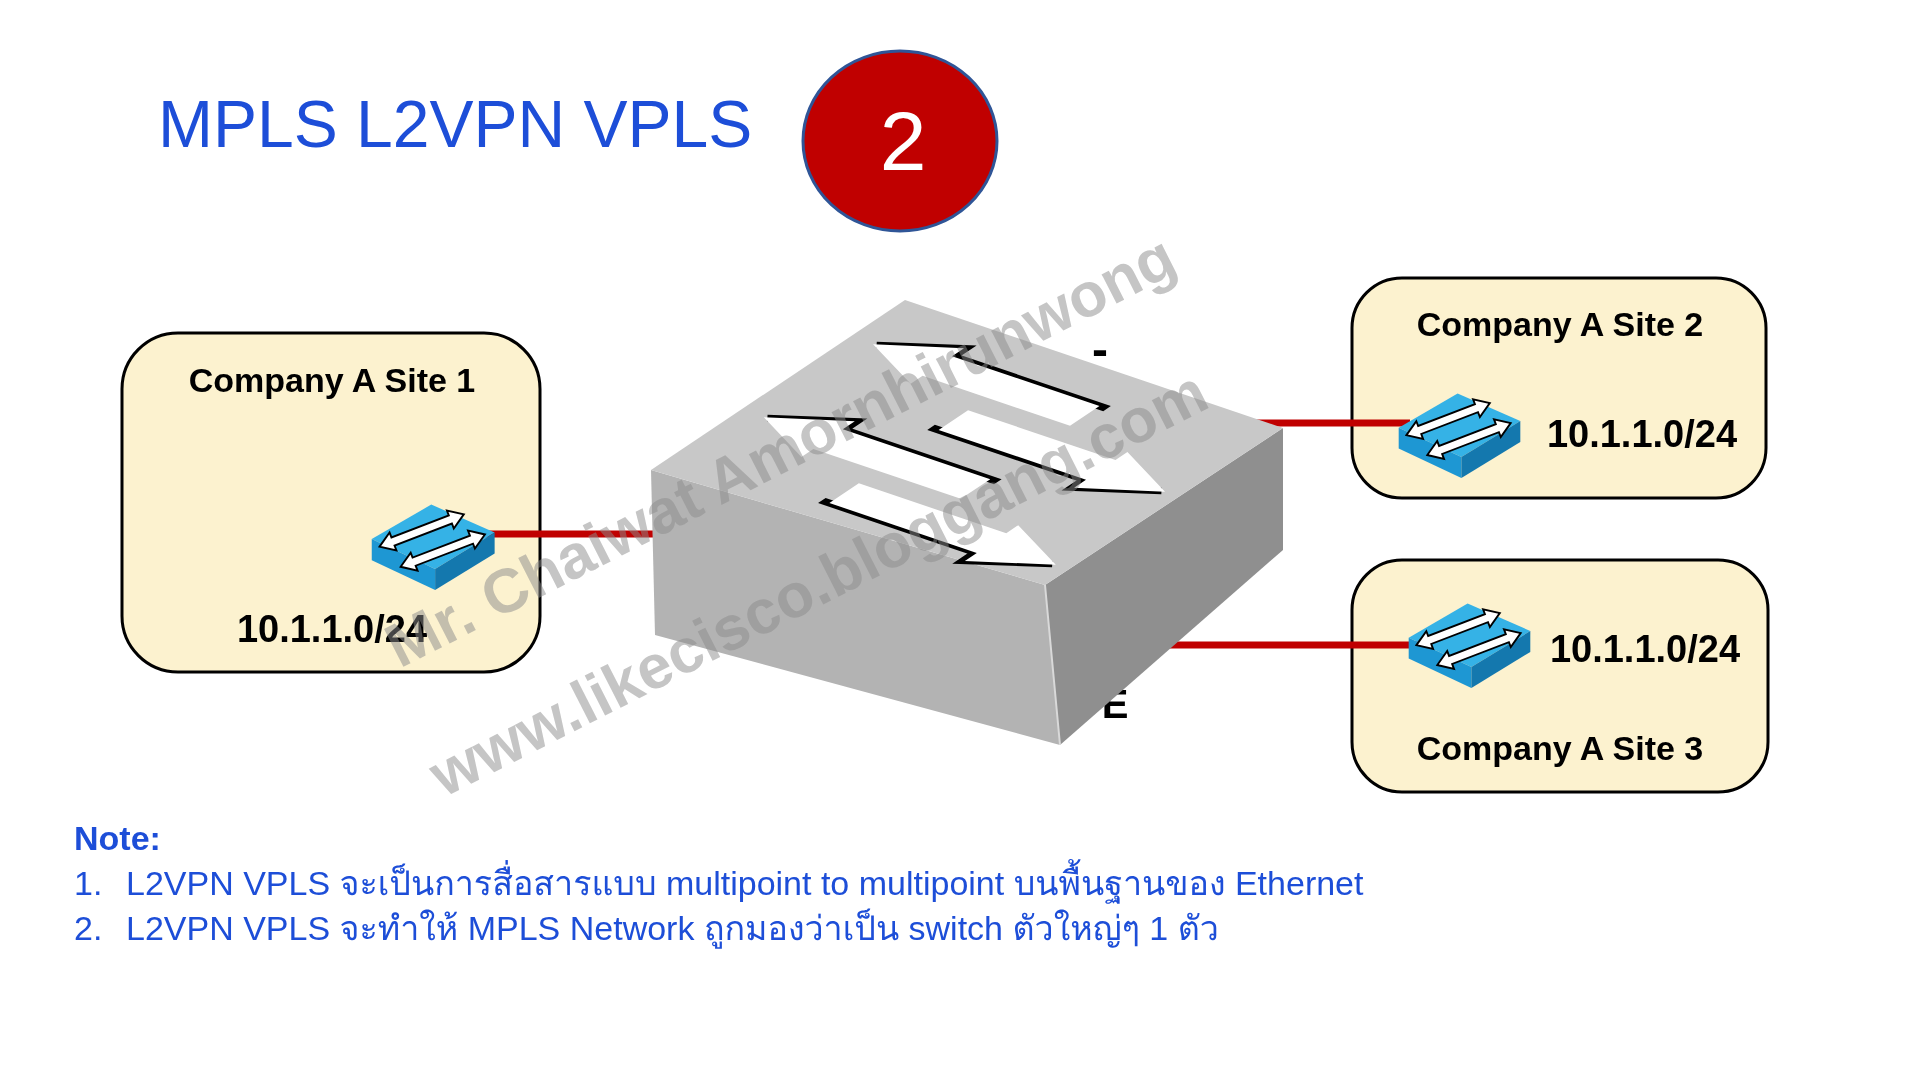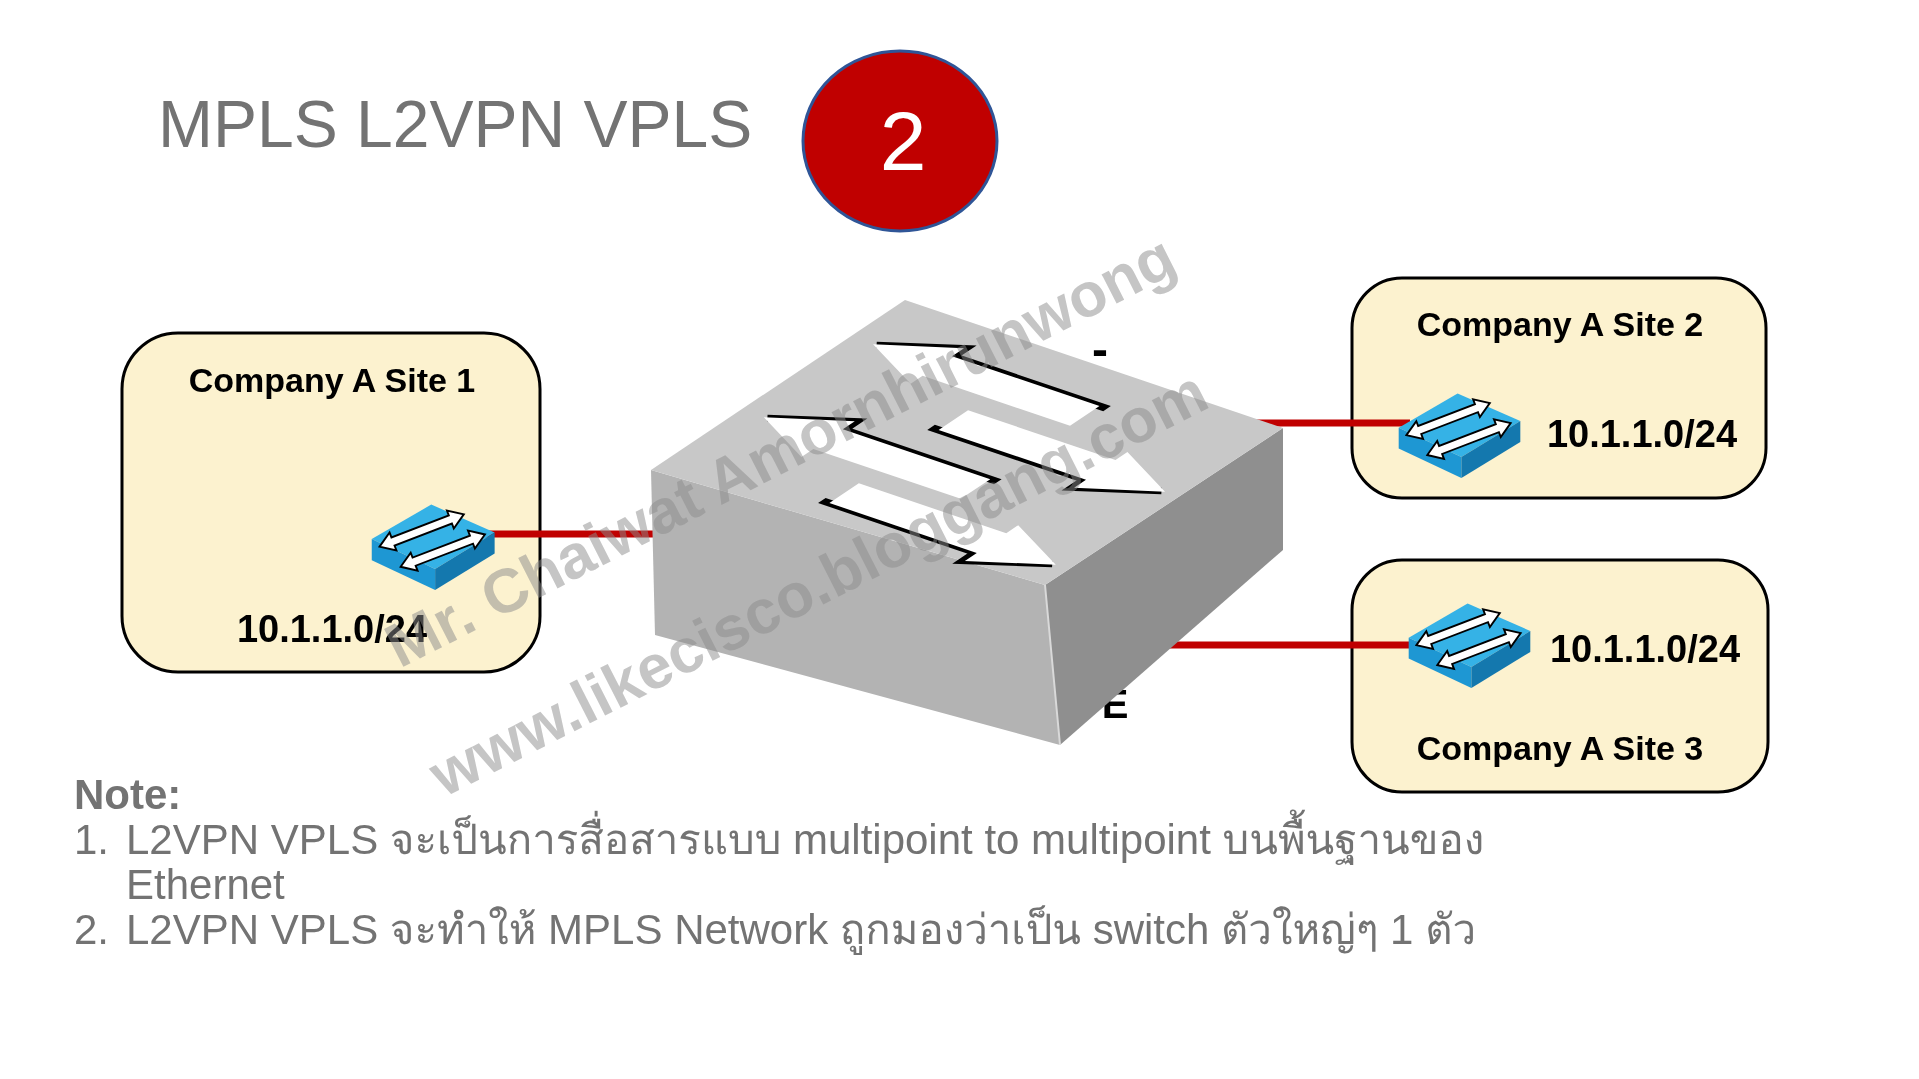--- a/index.html
+++ b/index.html
@@ -1,22 +1,22 @@
 <!DOCTYPE html>
 <html><head>
 <meta charset="utf-8">
 <style>
   html,body{margin:0;padding:0;background:#fff;}
   .stage{position:relative;width:1919px;height:1079px;background:#fff;overflow:hidden;
-         font-family:"Liberation Sans",sans-serif;color:#737373;}
+         font-family:"Liberation Sans",sans-serif;color:#1d4ed8;}
   .stage svg{position:absolute;left:0;top:0;}
   .slide-title{position:absolute;left:158px;top:86px;font-size:66px;font-weight:400;
                letter-spacing:0px;white-space:nowrap;}
   svg text{font-family:"Liberation Sans",sans-serif;}
-  .notes{position:absolute;left:74px;top:772px;width:1560px;font-size:42px;line-height:45px;}
+  .notes{position:absolute;left:74px;top:816px;width:1560px;font-size:34px;line-height:45px;}
   .note-head{font-weight:bold;}
   .note-item{display:flex;}
   .note-item .num{width:52px;flex:none;}
   .note-defs{margin-top:19px;}
   .note-def{line-height:45px;}
   .note-def .term{font-weight:bold;}
 </style>
 </head>
 <body>
 

